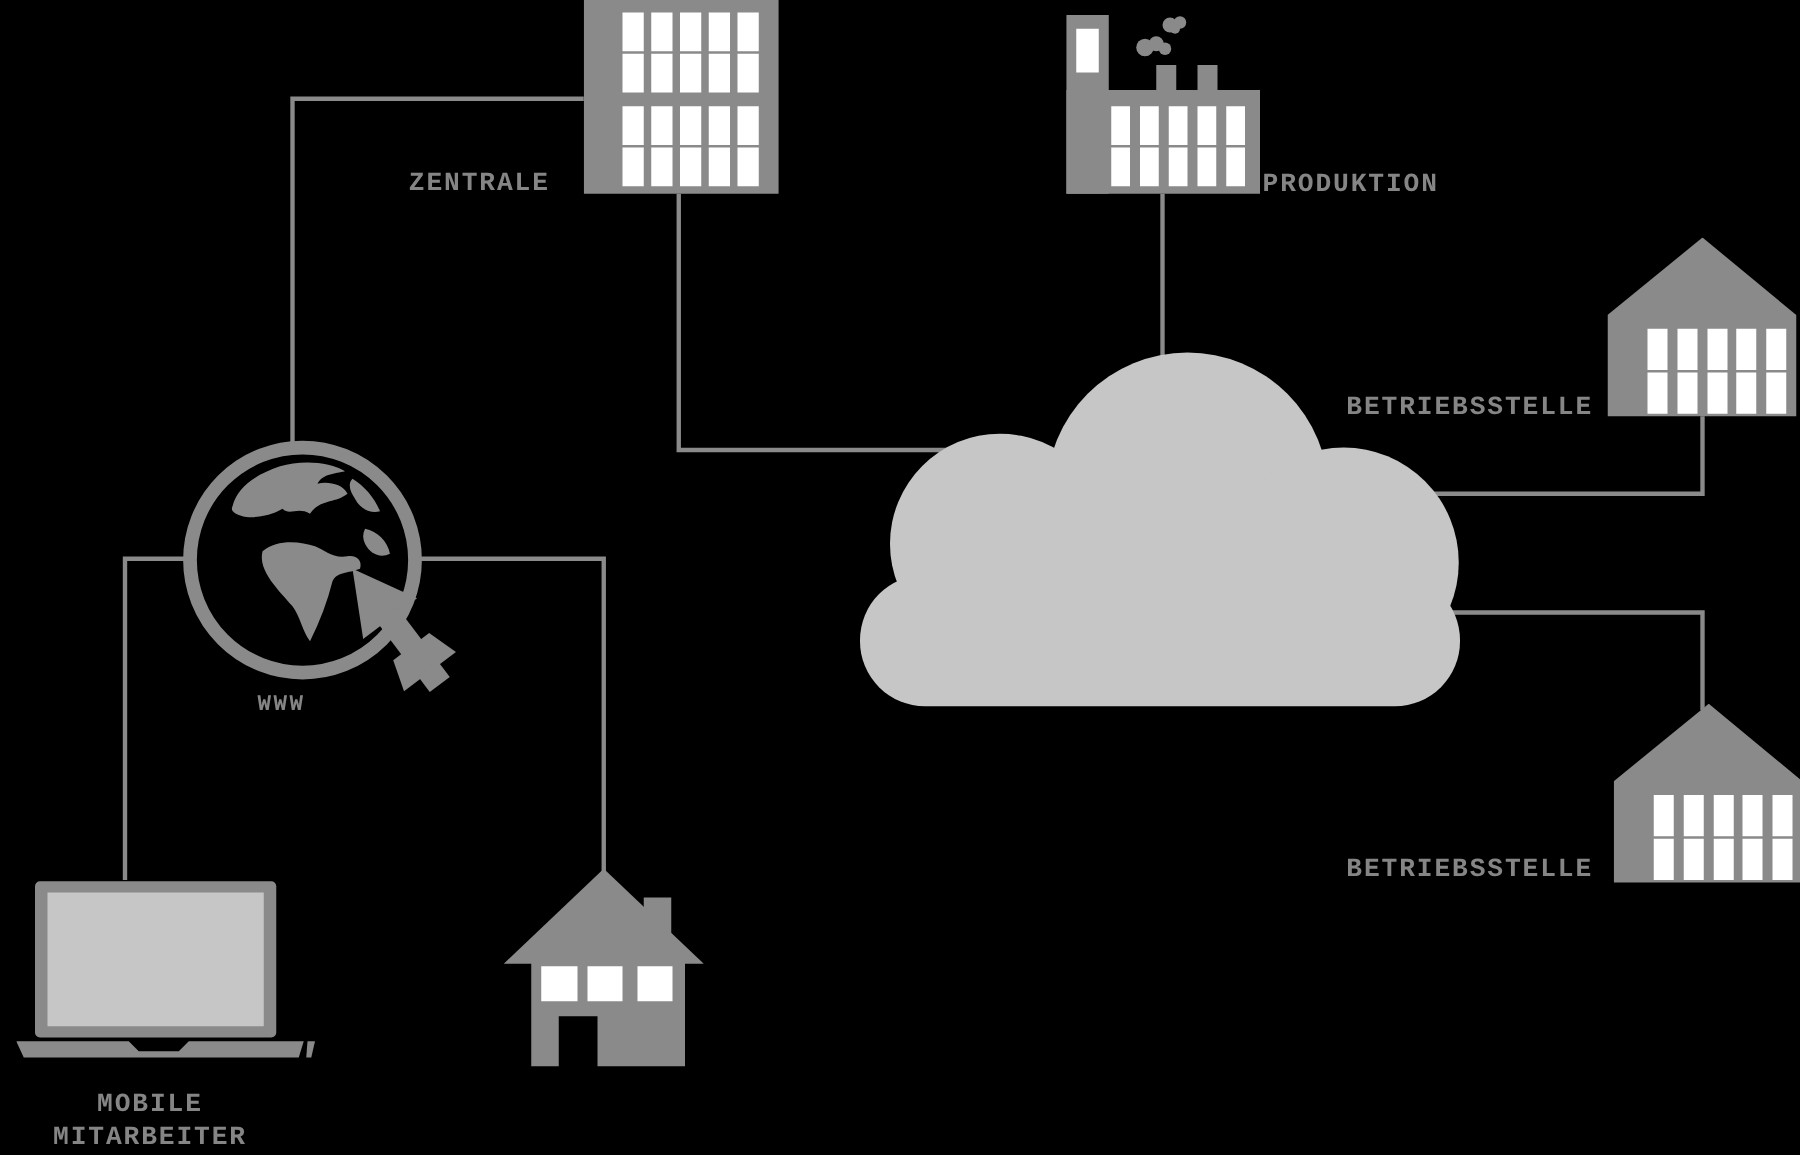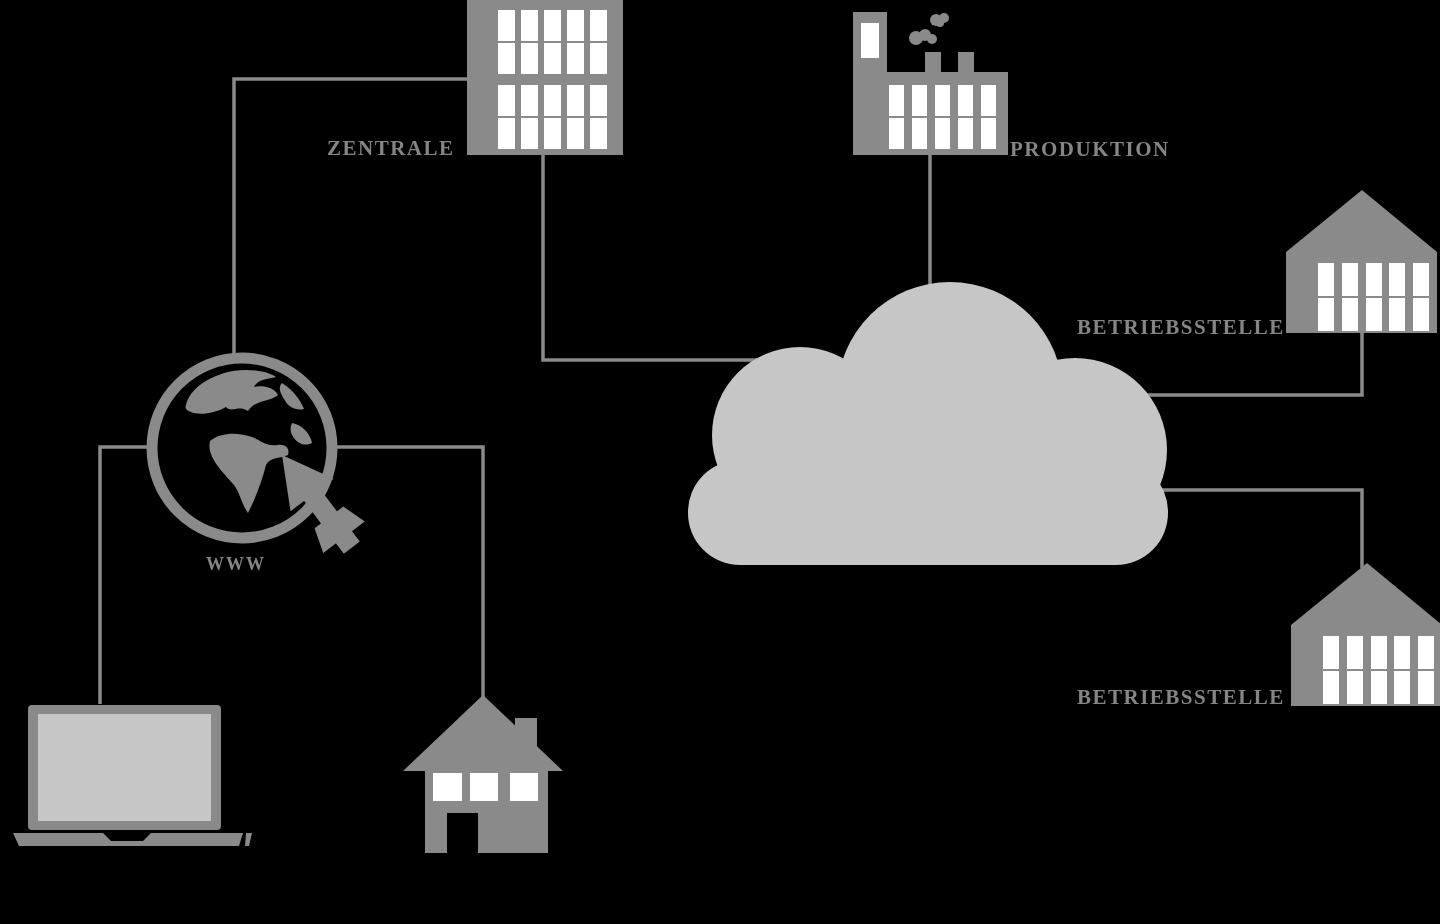--- a/index.html
+++ b/index.html
@@ -1,20 +1,20 @@
 <!DOCTYPE html>
 <html style="--background: #000000; --shape-gray: #8a8a8a; --cloud-gray: #c6c6c6; --label-gray: #858585; --wan-text: #8c8c8c; --window-white: #ffffff;"><head>
 <meta charset="utf-8">
 <title>WAN Diagram</title>
 <style>
   html,body{margin:0;padding:0;background:#000;}
   .canvas{
     position:relative;width:1440px;height:924px;overflow:hidden;
     background:var(--background,#000);
-    font-family:Liberation Serif, serif;
+    font-family:Liberation Mono, monospace;
   }
   .abs{position:absolute;}
   .label{
     position:absolute;color:var(--label-gray,#858585);
     font-weight:bold;font-size:21px;letter-spacing:1.5px;white-space:nowrap;
   }
   .label.small-caps{font-size:18px;}
   .wan-label{
     position:absolute;color:var(--wan-text,#8c8c8c);
     font-weight:bold;font-size:48px;letter-spacing:2px;
@@ -155,20 +155,24 @@
     </g>
   </svg>
   <div class="label small-caps" style="left:206px;top:554px;letter-spacing:2px">WWW</div>
 
   <svg class="abs" style="left:13px;top:700px" width="240" height="148" viewBox="0 0 240 148">
     <rect class="fill-gray" x="15" y="5" width="193" height="125" rx="4"></rect>
     <rect class="fill-light" x="25" y="14" width="173" height="107"></rect>
     <path class="fill-gray" d="M0,133 L90,133 L98,141 L130,141 L138,133 L230,133 L226,146 L6,146 Z"></path>
     <polygon class="fill-gray" points="233,133 239,133 236,146 232,146"></polygon>
   </svg>
+  <div class="label two-line" style="left:15px;top:872px;width:210px">
+    <div>MOBILE</div>
+    <div>MITARBEITER</div>
+  </div>
 
   <svg class="abs" style="left:403px;top:695px" width="162" height="160" viewBox="0 0 162 160">
     <rect class="fill-gray" x="112" y="23" width="22" height="30"></rect>
     <polygon class="fill-gray" points="80,0 160,76 0,76"></polygon>
     <rect class="fill-gray" x="22" y="70" width="123" height="88"></rect>
     <g>
       <rect class="fill-white" x="30" y="78" width="29" height="28"></rect>
       <rect class="fill-white" x="67" y="78" width="28" height="28"></rect>
       <rect class="fill-white" x="107" y="78" width="28" height="28"></rect>
     </g>

